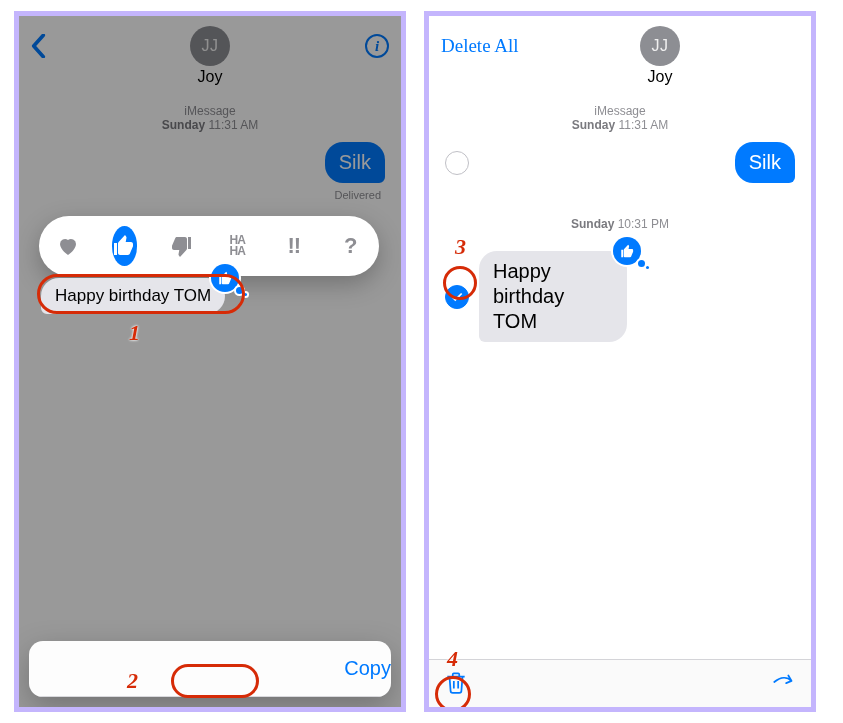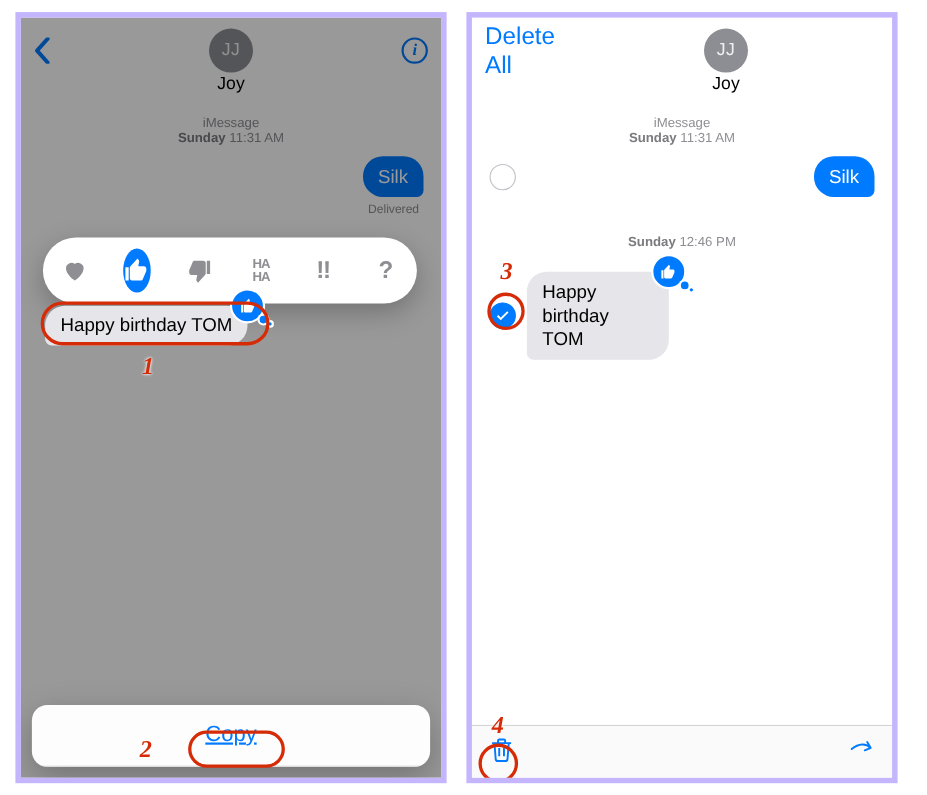--- a/index.html
+++ b/index.html
@@ -47,22 +47,23 @@
   .navbar .left, .navbar .right {
     width: 80px;
     display: flex;
     align-items: center;
     height: 40px;
   }
   .navbar .left  { justify-content: flex-start; }
   .navbar .right { justify-content: flex-end; }
   .nav-link {
     color: var(--ios-blue);
-    font-size: 22px;
+    font-size: 19px;
     cursor: pointer;
+    font-family: Liberation Serif, serif;
   }
   .back-chevron svg { width: 15px; height: 24px; display:block; }
   .info-icon {
     width: 24px; height: 24px;
     border: 2px solid var(--ios-blue);
     border-radius: 50%;
     color: var(--ios-blue);
     font-style: italic;
     font-family: Georgia, "Times New Roman", serif;
     display:flex; align-items:center; justify-content:center;
@@ -91,21 +92,21 @@
     color: var(--ios-dark-gray);
     margin: 8px 0 10px 0;
   }
   .timestamp .bold { font-weight: 600; color: #7a7a7f; }
   .row { display:flex; margin: 6px 0; }
   .row.sent     { justify-content: flex-end; }
   .bubble {
     max-width: 70%;
     padding: 8px 14px;
     border-radius: 18px;
-    font-size: 17px;
+    font-size: 20px;
     line-height: 1.25;
     position: relative;
   }
   .bubble.sent {
     background: var(--ios-blue);
     color: #fff;
     border-bottom-right-radius: 6px;
   }
   .bubble.received {
     background: var(--ios-bubble-gray);
@@ -209,25 +210,24 @@
   }
   
   .action-sheet {
     position:absolute; left:10px; right:10px; bottom:10px;
     background: rgba(255,255,255,0.98);
     border-radius: 14px;
     overflow:hidden;
     box-shadow: 0 10px 30px rgba(0,0,0,0.25);
   }
   .action-sheet .item {
-    text-align:center;
+    text-align:right;
     font-size:20px;
     color: var(--ios-blue);
     padding: 16px 0;
-    text-decoration: underline;
   }
   .action-sheet .sep { height:1px; background:#d9d9dd; }
   
   .annot-circle {
     position:absolute;
     border: 3px solid var(--annot-red);
     background: transparent;
     pointer-events:none;
   }
   .annot-num {
@@ -346,21 +346,21 @@
     </div>
 
     <div class="sel-row">
       <div class="sel-circle"></div>
       <div class="spacer"></div>
       <div class="bubble sent">Silk</div>
     </div>
 
     <div class="timestamp" style="margin-top:34px;">
       <span class="bold">Sunday</span>
-      <span>12:46 PM</span>
+      <span>10:31 PM</span>
     </div>
 
     <div class="sel-row" style="margin-top:20px;">
       <div class="sel-circle checked">
         <svg viewBox="0 0 24 24">
             <path d="M4 12l5 5L20 6"></path>
           </svg>
       </div>
       <div style="position:relative;">
         <div class="bubble received">

